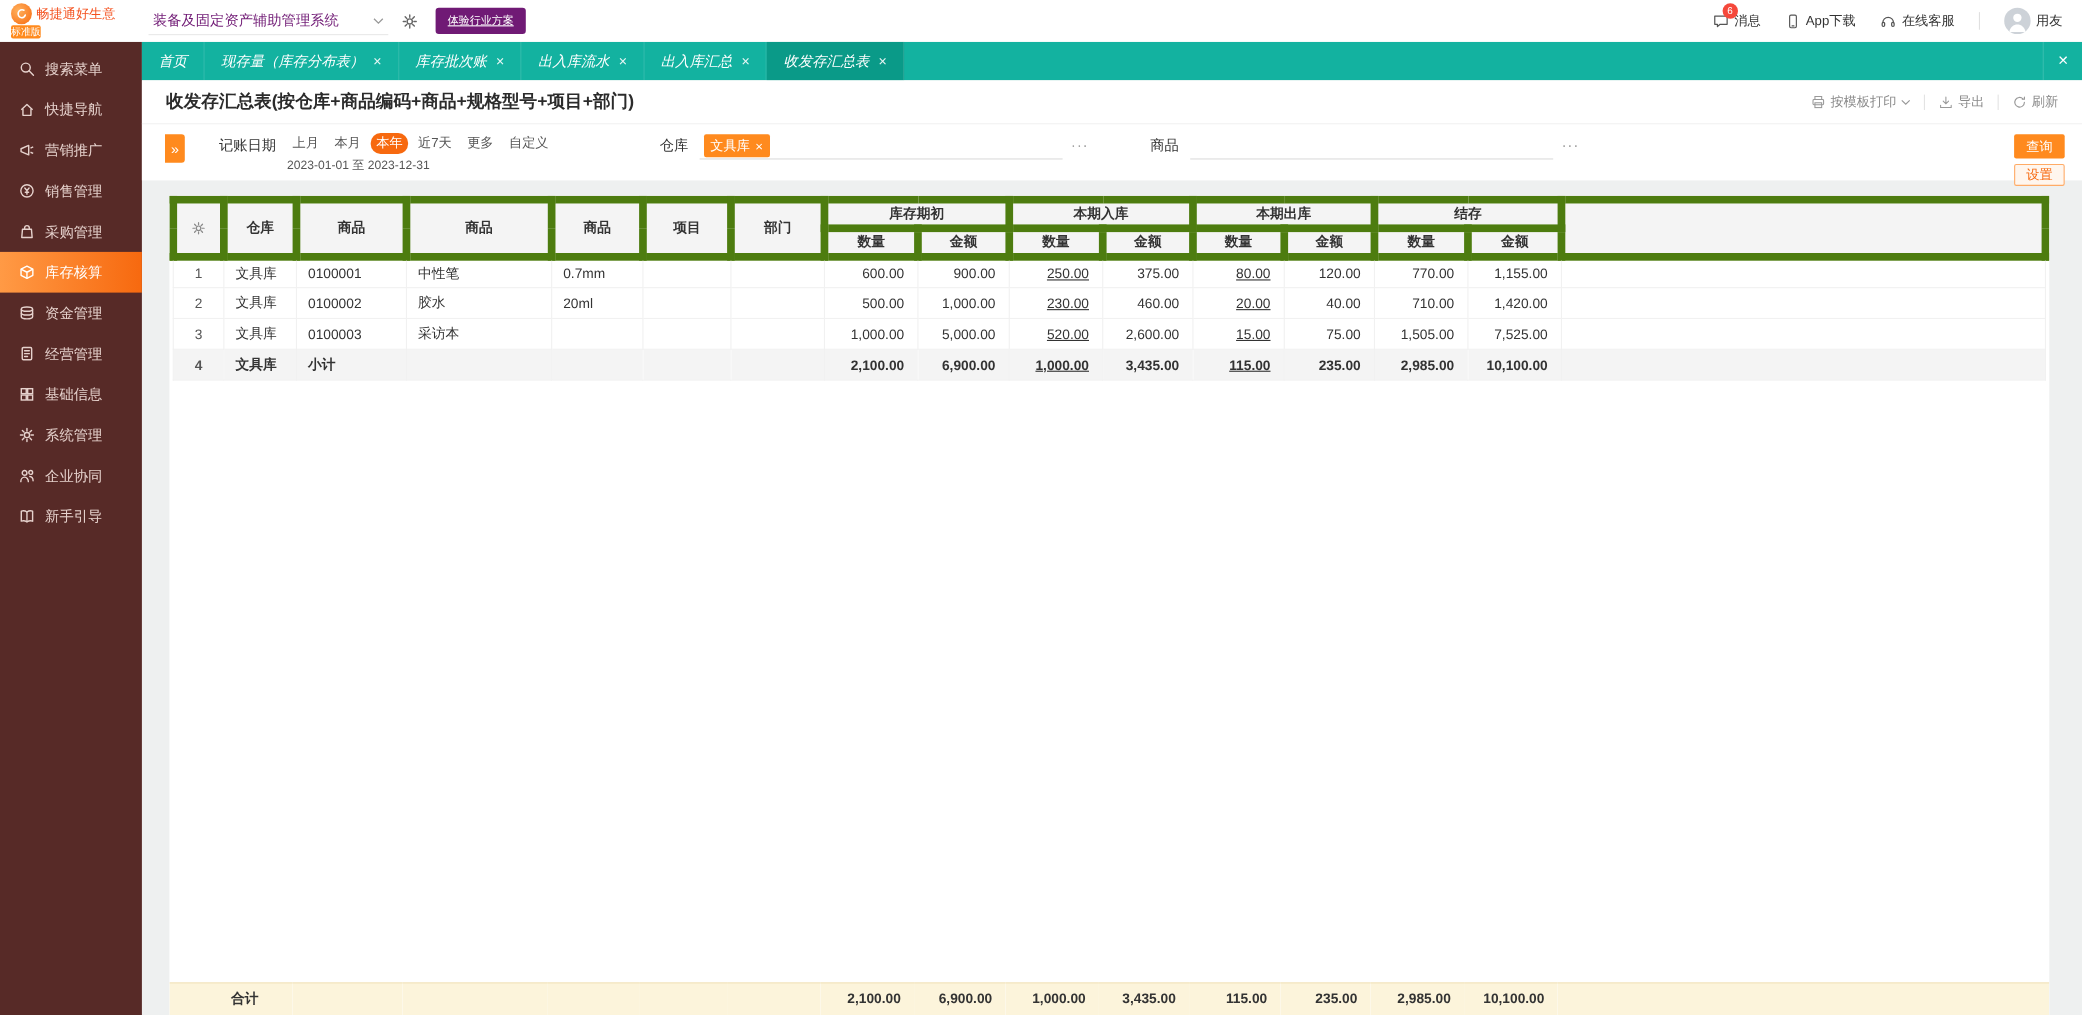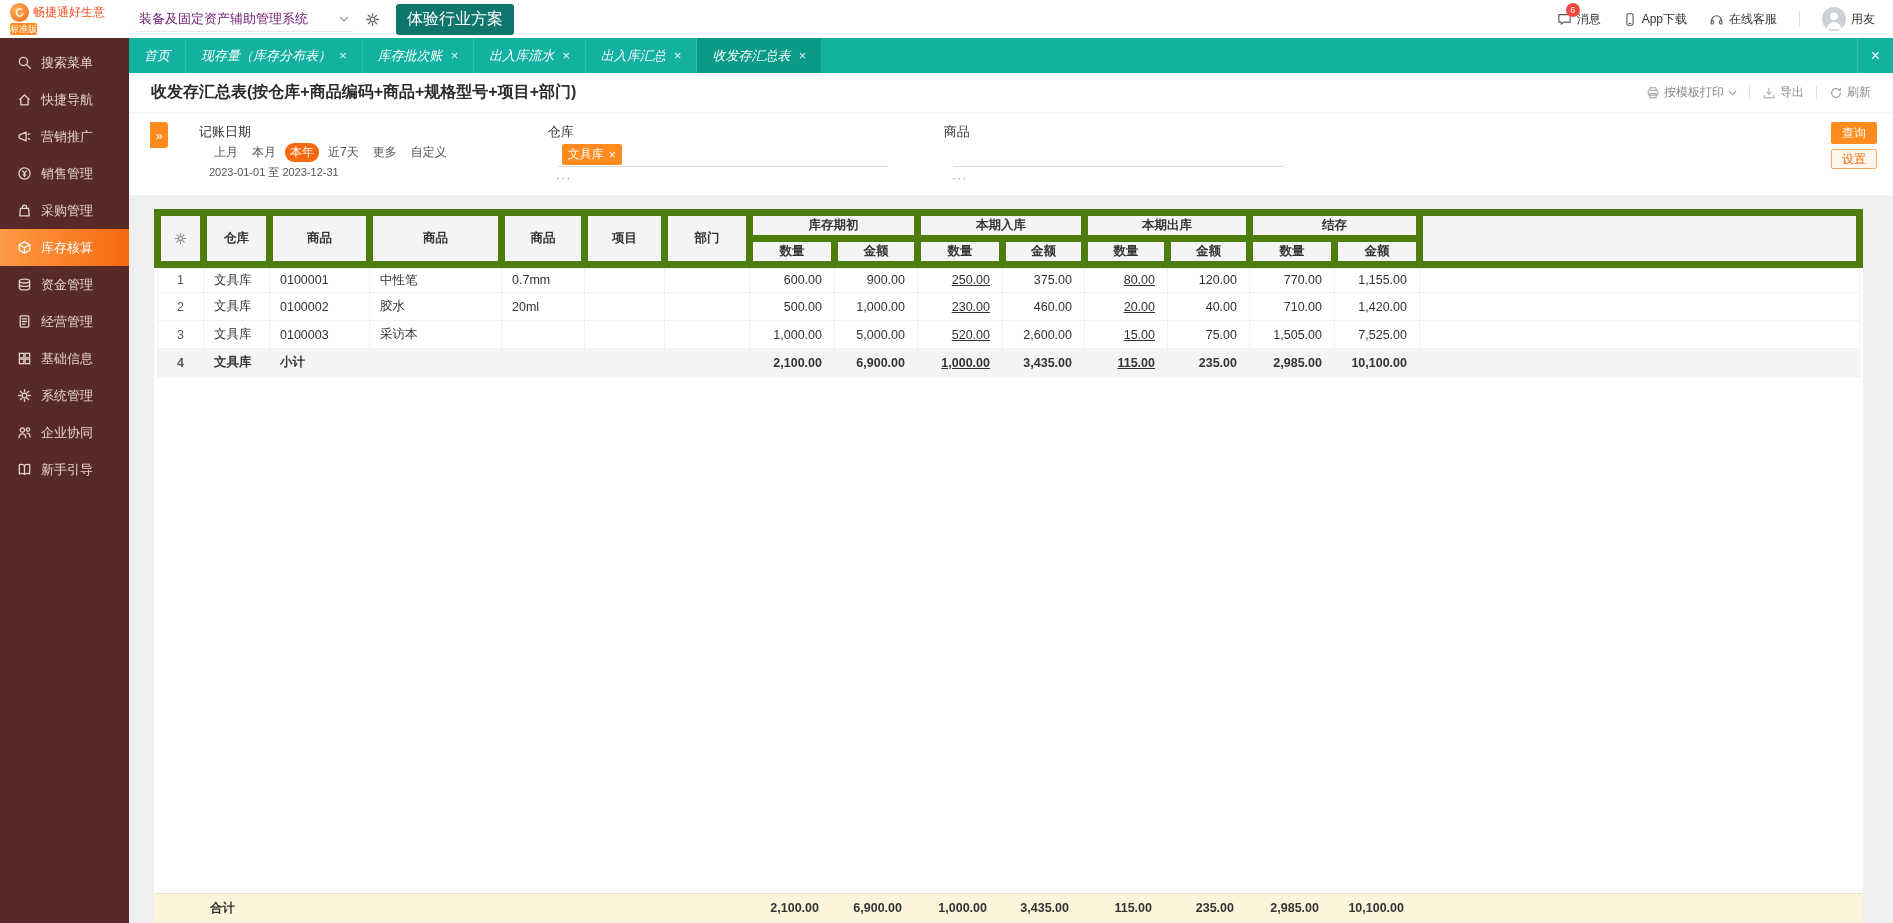--- a/index.html
+++ b/index.html
@@ -9,21 +9,21 @@
 
   
   .topbar { height:38px; background:#fff; display:flex; align-items:center; flex-shrink:0; padding-right:18px; position:relative; z-index:5; }
   .logo { width:129px; padding:2px 6px 2px 10px; display:flex; flex-direction:column; justify-content:center; flex-shrink:0; }
   .logo-row { display:flex; align-items:center; gap:4px; }
   .logo-mark { width:19px; height:19px; border-radius:50%; background:radial-gradient(circle at 35% 35%, #ffb05c, #f7690f); display:flex; align-items:center; justify-content:center; flex-shrink:0; }
   .logo-title { font-size:12px; font-weight:normal; color:#f4511e; white-space:nowrap; }
   .logo-badge { margin-top:1px; align-self:flex-start; background:#ff8a1e; color:#fff; font-size:9px; line-height:12px; padding:0 0; border-radius:2px; }
   .sys-select { margin-left:6px; width:218px; height:26px; display:flex; align-items:center; justify-content:space-between; border-bottom:1px solid #e8e8e8; font-size:13px; color:#701a75; padding:0 4px; cursor:pointer; }
   .top-gear { margin-left:12px; display:flex; align-items:center; cursor:pointer; }
-  .trial-btn { margin-left:16px; background:#0f766e; color:#fff; font-size:16px; padding:5px 11px; border-radius:3px; cursor:pointer; white-space:nowrap; }
+  .trial-btn { margin-left:16px; background:#701a75; color:#fff; font-size:10px; padding:5px 11px; border-radius:3px; cursor:pointer; white-space:nowrap;text-decoration:underline; }
   .top-right { margin-left:auto; display:flex; align-items:center; gap:22px; font-size:12px; color:#333; }
   .top-item { display:flex; align-items:center; gap:5px; position:relative; cursor:pointer; white-space:nowrap; }
   .msg-badge { position:absolute; top:-8px; left:9px; background:#f5483b; color:#fff; font-size:9px; min-width:14px; height:14px; border-radius:7px; display:flex; align-items:center; justify-content:center; padding:0 3px; }
   .top-divider { width:1px; height:16px; background:#e0e0e0; }
   .avatar { width:24px; height:24px; border-radius:50%; background:#cdd2d8; overflow:hidden; flex-shrink:0; }
 
   
   .bodyrow { flex:1; display:flex; min-height:0; }
   .sidebar { width:129px; background:#572a27; flex-shrink:0; padding-top:6px; display:flex; flex-direction:column; }
   .side-item { height:37px; display:flex; align-items:center; gap:9px; padding-left:17px; color:#e6d2cd; font-size:13px; cursor:pointer; white-space:nowrap; }
@@ -44,21 +44,21 @@
   .titlebar { height:39px; background:#fff; display:flex; align-items:center; padding:0 22px; flex-shrink:0; }
   .page-title { font-size:16px; color:#2b2b2b; white-space:nowrap; }
   .title-tools { margin-left:auto; display:flex; align-items:center; gap:6px; color:#8a8a8a; font-size:12px; }
   .tool-btn { display:flex; align-items:center; gap:4px; cursor:pointer; white-space:nowrap; }
   .tool-divider { width:1px; height:14px; background:#e3e3e3; margin:0 6px; }
 
   
   .filter-panel { background:#fff; border-top:1px solid #f2f2f2; padding:8px 100px 6px 70px; position:relative; flex-shrink:0; }
   .expand-btn { position:absolute; left:21px; top:9px; width:18px; height:26px; background:#ff8a1e; color:#fff; border-radius:0 3px 3px 0; display:flex; align-items:center; justify-content:center; font-size:13px; cursor:pointer; }
   .filter-row { display:flex; align-items:flex-start; }
-  .fgroup { display:flex; align-items:flex-start;flex-direction:column; }
+  .fgroup { display:flex; align-items:flex-start; }
   .flabel { font-size:13px; color:#333; line-height:22px; white-space:nowrap; }
   .date-stack { margin-left:10px; }
   .quick-row { display:flex; align-items:flex-end; gap:4px; }
   .qbtn { font-size:12px; color:#555; padding:1px 5px; cursor:pointer; border-radius:9px; white-space:nowrap; }
   .qbtn.sel { background:#f7690f; color:#fff; }
   .date-text { font-size:11px; color:#555; margin-top:3px; cursor:pointer; white-space:nowrap; }
   .ufield { margin-left:10px; width:330px; height:24px; border-bottom:1px solid #dcdcdc; display:flex; align-items:center; gap:6px; padding:0 4px; cursor:text; }
   .tag { background:#ff8a1e; color:#fff; font-size:12px; padding:2px 6px; border-radius:2px; display:flex; align-items:center; gap:5px; }
   .tag-x { cursor:pointer; }
   .more-dots { margin-left:8px; color:#999; font-size:13px; line-height:22px; letter-spacing:1px; cursor:pointer; }

